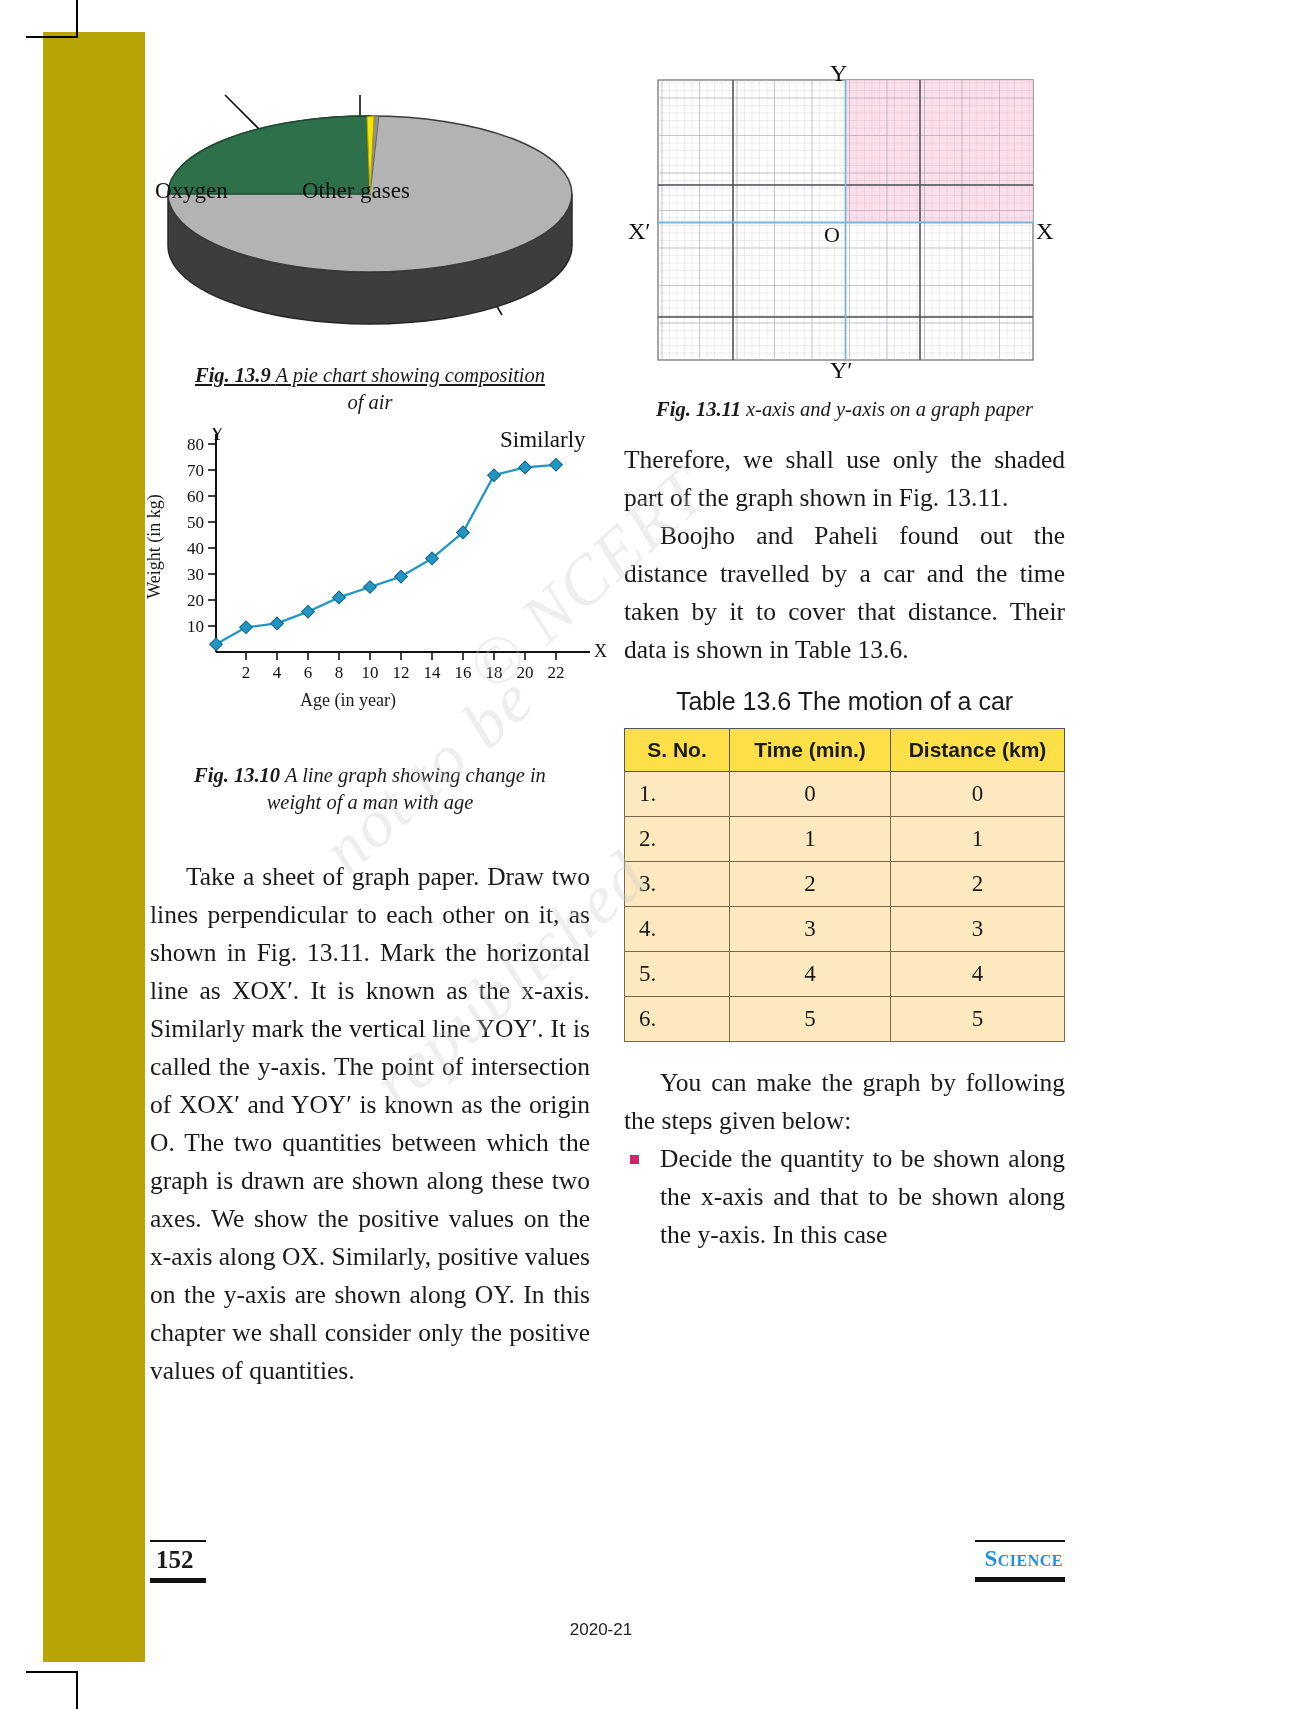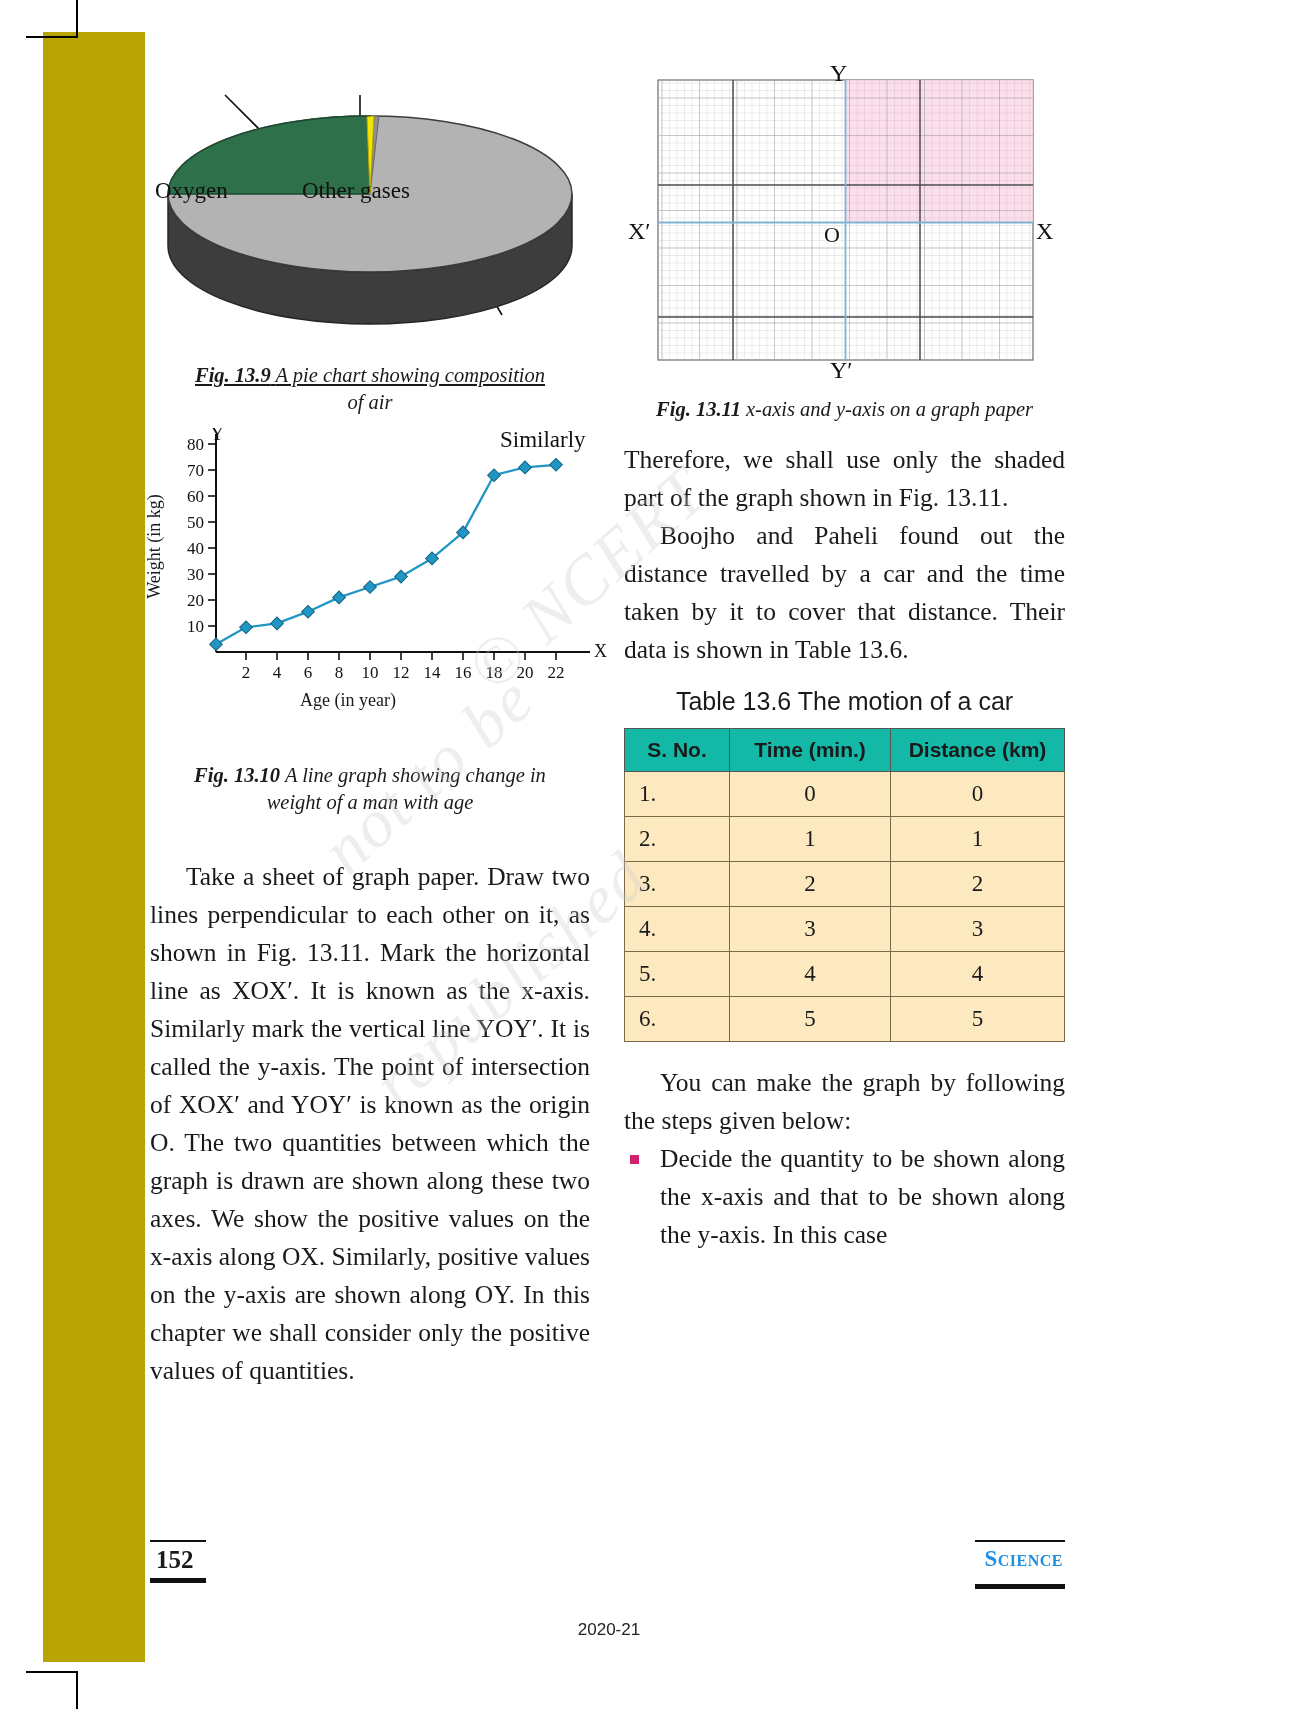--- a/index.html
+++ b/index.html
@@ -127,21 +127,21 @@
     text-align: center;
     margin: 0;
   }
   table.motion {
     border-collapse: collapse;
     width: 441px;
     margin: 0;
     table-layout: fixed;
   }
   table.motion th {
-    background: #14b8a6;
+    background: #fde047;
     border: 1.5px solid #555;
     font-family: "Liberation Sans", sans-serif;
     font-weight: bold;
     font-size: 21px;
     padding: 9px 2px;
     color: #1a1a1a;
   }
   table.motion td {
     background: #fce9c0;
     border: 1.5px solid #7a6a4a;
@@ -188,27 +188,27 @@
     width: 110px;
     text-align: right;
   }
   .footer-right .rule-thin { height: 2px; background: #111; width: 90px; margin-left: auto; }
   .footer-right .rule-thick { height: 5px; background: #111; width: 90px; margin-left: auto; }
   .footer-right .sciword {
     font-family: "Liberation Serif", serif;
     font-weight: bold;
     font-size: 23px;
     color: #1f8fe0;
-    padding: 4px 2px 12px 0;
+    padding: 4px 2px 5px 0;
     font-variant: small-caps;
     letter-spacing: .5px;
   }
   .year-stamp {
     position: absolute;
-    left: 8px; top: 1620px;
+    left: 0; top: 1620px;
     width: 1202px;
     text-align: center;
     font-family: "Liberation Sans", sans-serif;
     font-size: 17px;
     color: #222;
   }
 </style>
 </head>
 <body>
 

